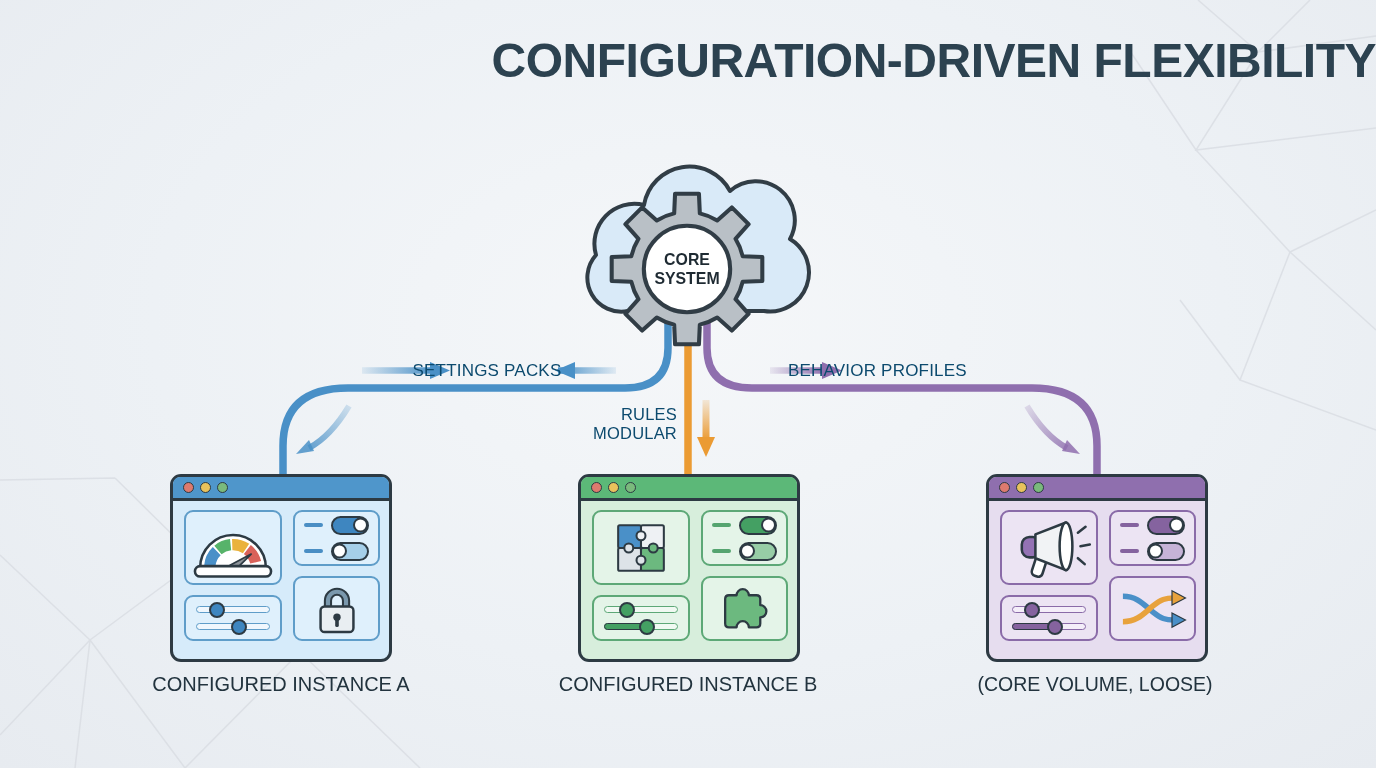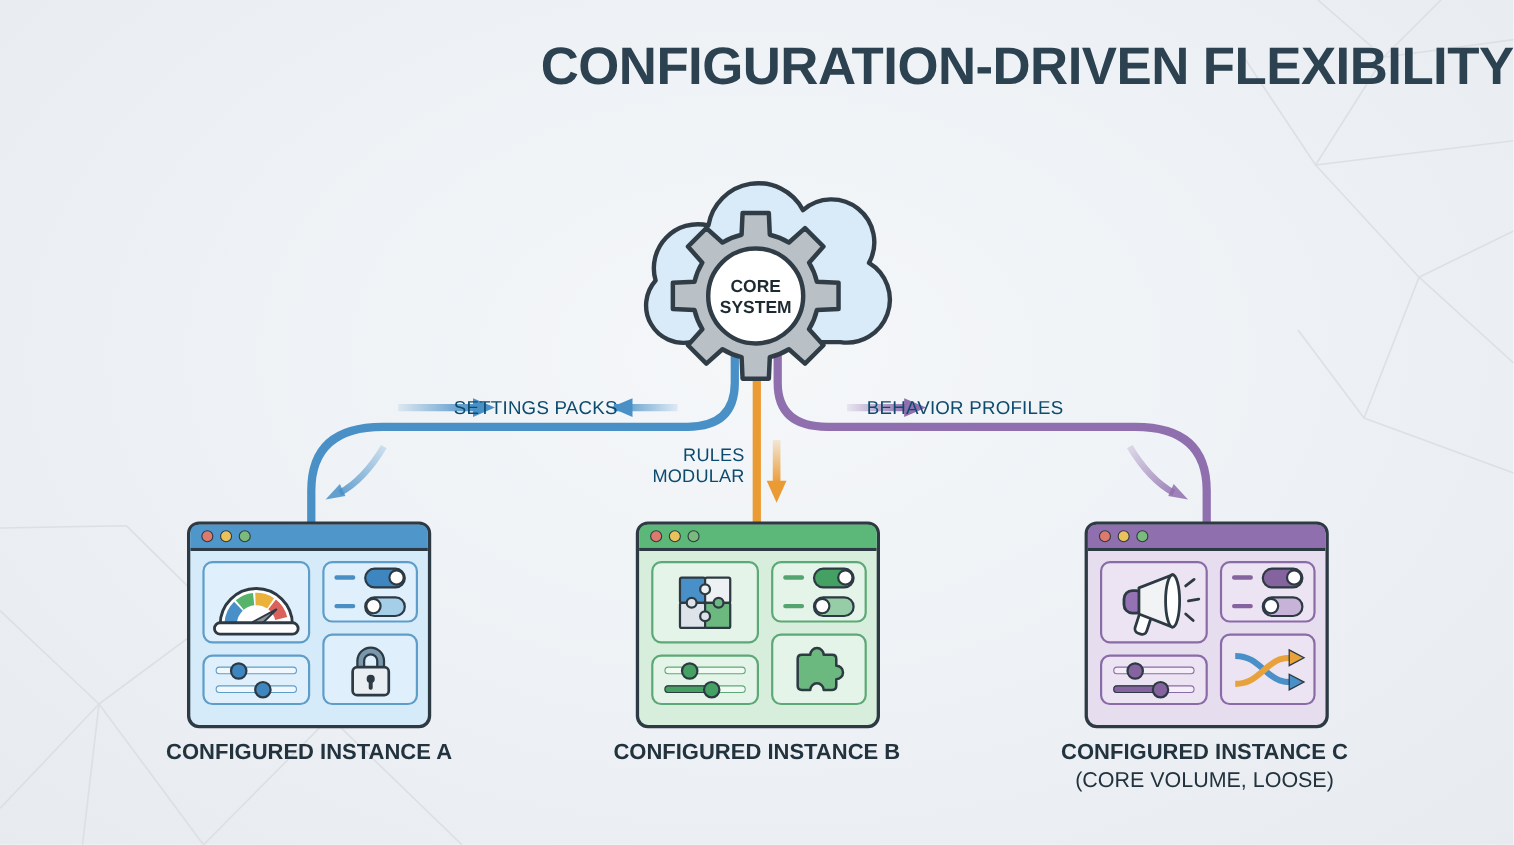--- a/index.html
+++ b/index.html
@@ -63,21 +63,21 @@
   .slider{ position:relative; height:7px; border-radius:4px; background:var(--trackbg); border:1.5px solid var(--pborder); }
   .slider .fill{ position:absolute; left:-1px; top:-1.5px; height:7px; border-radius:4px; background:var(--accent); border:1.5px solid #2d3a43; }
   .slider .s-knob{ position:absolute; top:50%; transform:translate(-50%,-50%); width:16px; height:16px; border-radius:50%;
     background:var(--accent); border:2px solid #2d3a43; }
   .theme-a{ --bar:#4f96cb; --body:#d6ebfa; --panel:#dff0fc; --pborder:#5f9dc9; --accent:#3e86c0; --accent2:#a5cfe9; --dash:#4a8ec4; --trackbg:#f0f7fd; }
   .theme-b{ --bar:#5cb878; --body:#d7eedc; --panel:#e4f4e8; --pborder:#5da877; --accent:#44a063; --accent2:#97cda6; --dash:#55a470; --trackbg:#f0f9f2; }
   .theme-c{ --bar:#8f6fae; --body:#e6ddef; --panel:#ece4f3; --pborder:#8a6ba8; --accent:#85639f; --accent2:#c6b3d7; --dash:#85639f; --trackbg:#f4eef9; }
   #window-a{ left:170px; } #window-b{ left:578px; } #window-c{ left:986px; }
 
   .caption{ position:absolute; top:672px; width:320px; text-align:center; z-index:4; color:#22333e; }
-  .caption .cap-line1{ font-size:20px; font-weight:bold; line-height:25px; }
+  .caption .cap-line1{ font-size:20px; font-weight:normal; line-height:25px; }
   .caption .cap-line2{ font-size:19.5px; line-height:24px; }
   #caption-a{ left:121px; } #caption-b{ left:528px; } #caption-c{ left:935px; }
 </style>
 </head>
 <body>
 
 <svg id="bg-mesh" class="layer" width="1376" height="768">
   <g stroke="#d9dde3" stroke-width="1.5" fill="none" opacity="0.85">
     <path d="M1198 0 L1258 52 L1310 0 M1376 36 L1258 52 L1196 150 L1376 128 M1196 150 L1128 48 M1196 150 L1290 252 L1376 210 M1290 252 L1376 330 M1290 252 L1240 380 L1376 430 M1240 380 L1180 300"></path>
     <path d="M90 640 L0 555 M90 640 L0 735 M90 640 L75 768 M90 640 L185 768 M90 640 L198 560 L115 478 M198 560 L282 472 M198 560 L300 652 L185 768 M300 652 L420 768 M0 480 L115 478"></path>
@@ -322,15 +322,14 @@
   </div>
 </div>
 
 <div id="caption-a" class="caption">
   <div class="cap-line1">CONFIGURED INSTANCE A</div>
 </div>
 <div id="caption-b" class="caption">
   <div class="cap-line1">CONFIGURED INSTANCE B</div>
 </div>
 <div id="caption-c" class="caption">
-  <div class="cap-line1">CONFIGURED INSTANCE C</div>
   <div class="cap-line2">(CORE VOLUME, LOOSE)</div>
 </div>
 
 </body></html>

